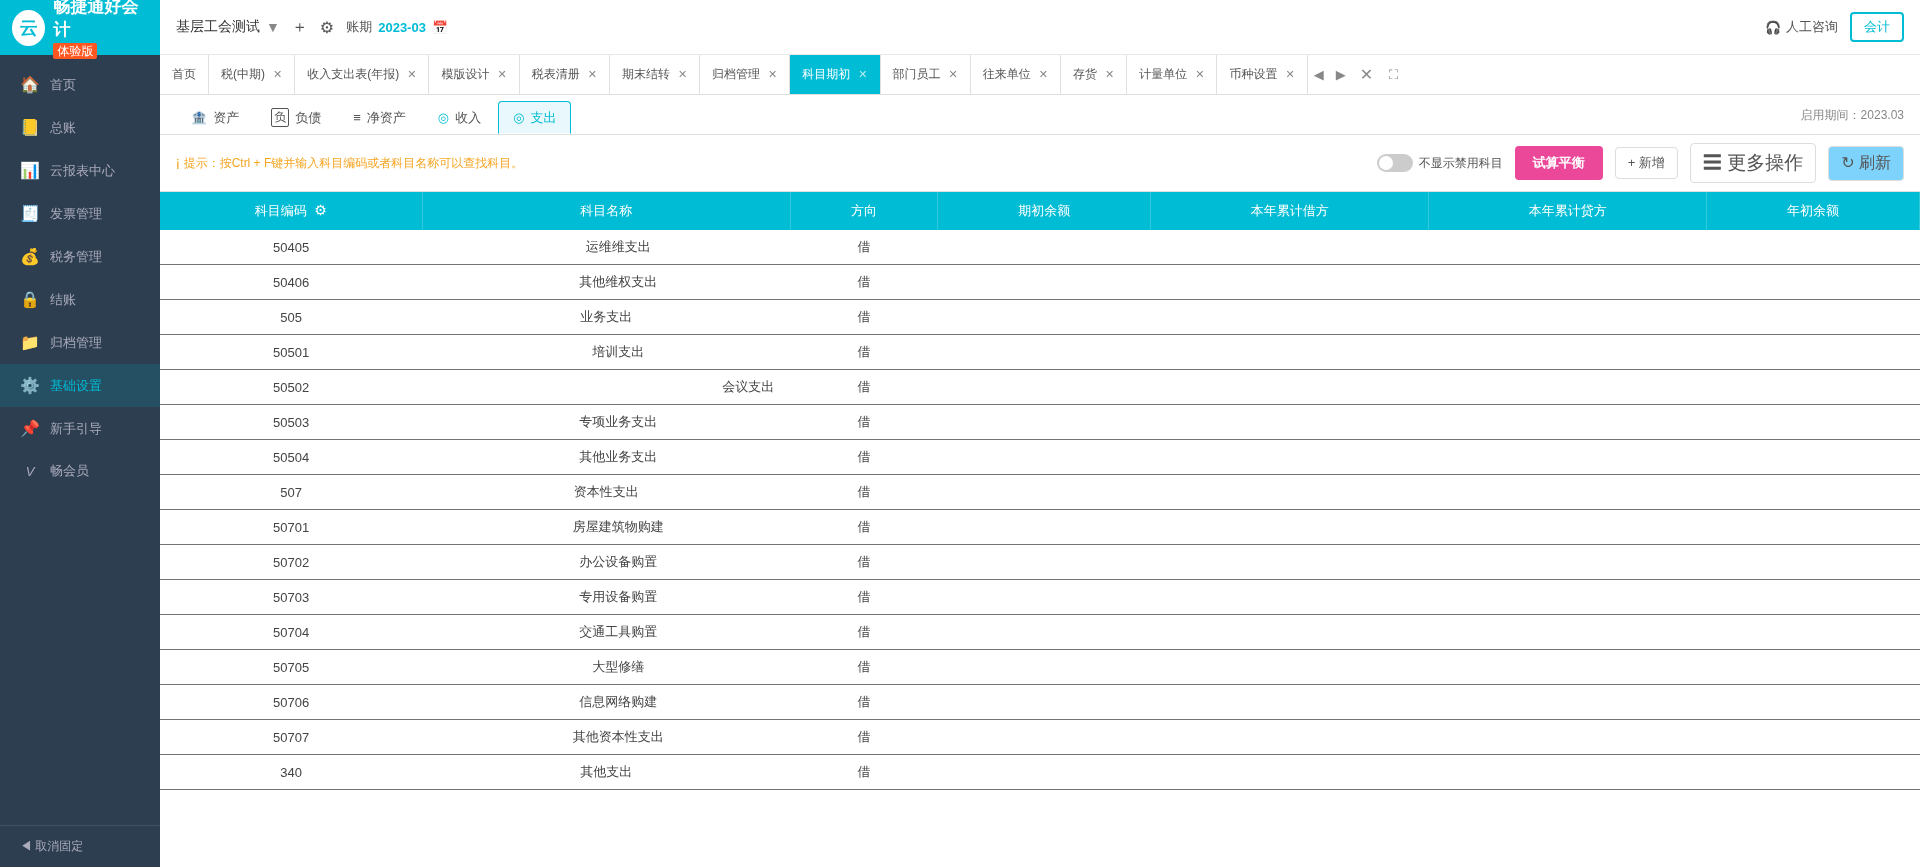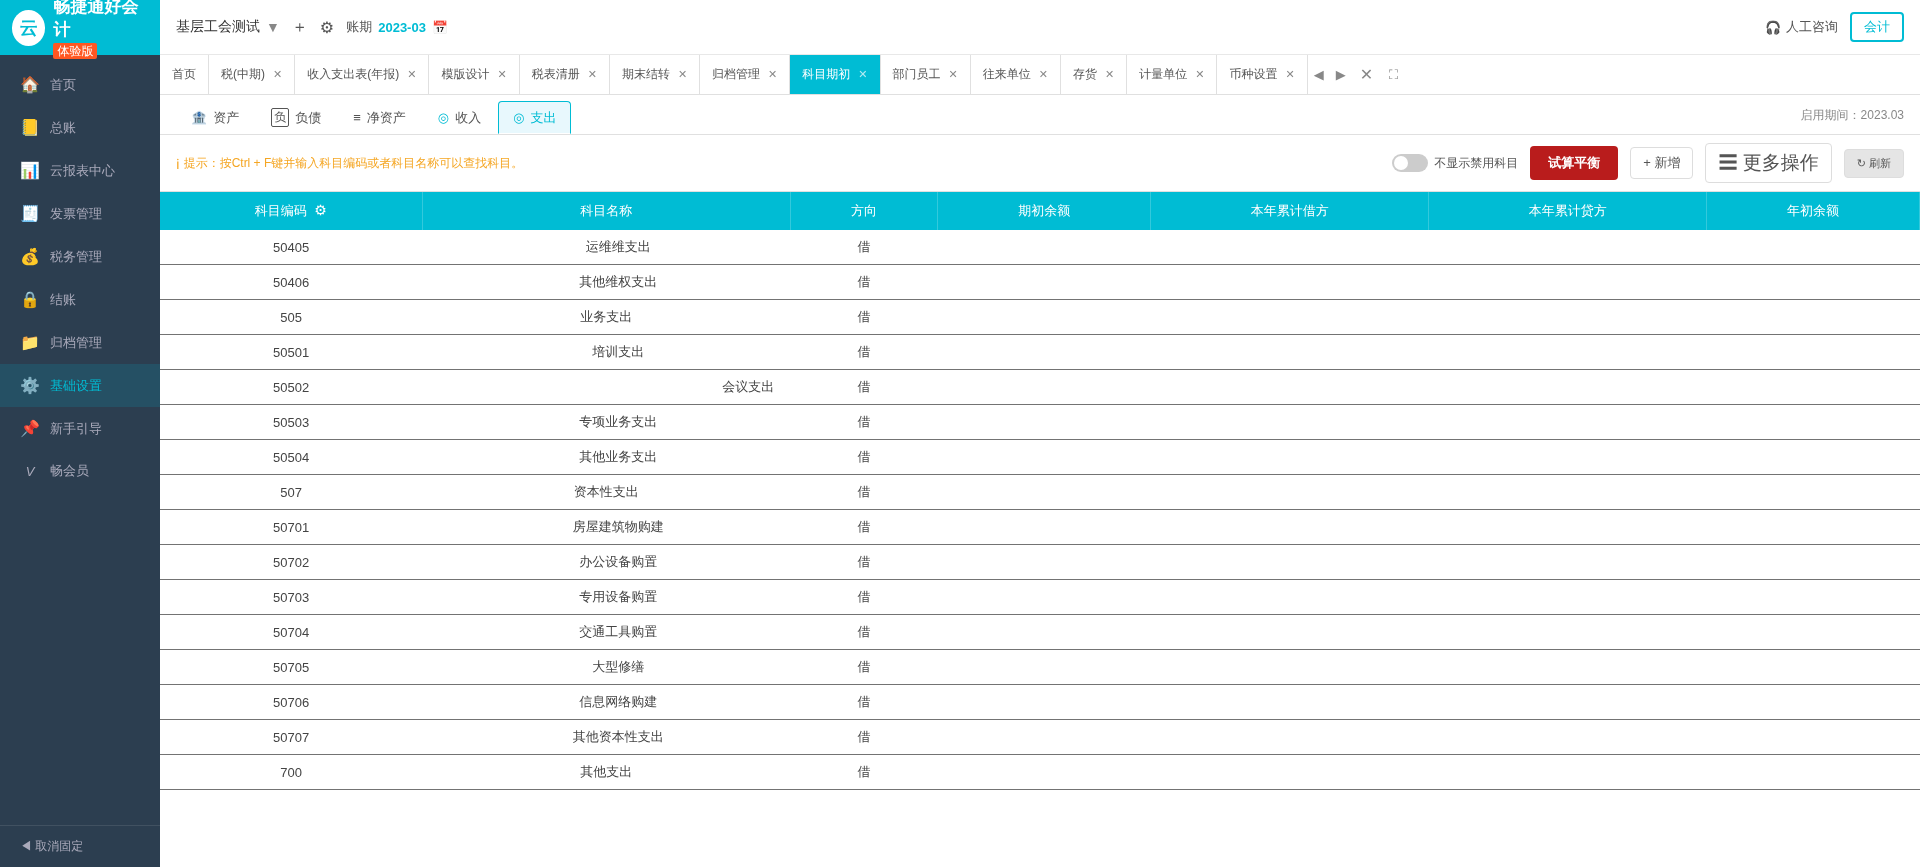--- a/index.html
+++ b/index.html
@@ -45,41 +45,41 @@
     .subtab.active { background: #e8f8fd; color: #00bcd4; border-color: #00bcd4; border-bottom-color: white; }
 
     
     .toolbar { background: #fff; padding: 8px 16px; display: flex; align-items: center; gap: 12px; border-bottom: 1px solid #e0e0e0; flex-shrink: 0; }
     .toolbar-hint { color: #f5a623; font-size: 12px; display: flex; align-items: center; gap: 4px; flex: 1; }
     .toolbar-toggle { display: flex; align-items: center; gap: 6px; color: #555; font-size: 12px; }
     .toggle-switch { width: 36px; height: 18px; background: #ccc; border-radius: 9px; position: relative; cursor: pointer; }
     .toggle-switch .knob { width: 14px; height: 14px; background: white; border-radius: 50%; position: absolute; top: 2px; left: 2px; transition: left 0.2s; }
     .btn-add { background: white; border: 1px solid #ddd; padding: 6px 12px; border-radius: 4px; cursor: pointer; font-size: 13px; color: #555; display: flex; align-items: center; gap: 4px; }
     .btn-more { background: white; border: 1px solid #ddd; padding: 6px 12px; border-radius: 4px; cursor: pointer; font-size: 19px; color: #555; display: flex; align-items: center; gap: 4px; }
-    .btn-refresh { background: #e5e5e5; border: 1px solid #ddd; padding: 6px 12px; border-radius: 4px; cursor: pointer; font-size: 11px; color: #555; display: flex; align-items: center; gap: 4px; }
+    .btn-refresh { background: #7dd3fc; border: 1px solid #ddd; padding: 6px 12px; border-radius: 4px; cursor: pointer; font-size: 16px; color: #555; display: flex; align-items: center; gap: 4px; }
 
     
     .table-container { flex: 1; overflow-y: auto; overflow-x: hidden; background: #fff; margin: 0; }
     .data-table { width: 100%; border-collapse: collapse; }
     .data-table thead tr { background: #00bcd4; color: white; }
     .data-table thead th { padding: 10px 16px; text-align: center; font-weight: normal; font-size: 13px; border-right: 1px solid rgba(255,255,255,0.2); }
     .data-table thead th:first-child { text-align: center; }
     .data-table tbody tr { border-bottom: 1px solid #737373; }
     .data-table tbody td { padding: 8px 16px; font-size: 13px; color: #444; }
     .data-table tbody td:first-child { text-align: center; font-weight: normal; }
     .data-table tbody td:nth-child(2) { text-align: center; }
     .data-table tbody td:nth-child(3) { text-align: center; }
 
     
     .table-container::-webkit-scrollbar { width: 8px; }
     .table-container::-webkit-scrollbar-track { background: #f1f1f1; }
     .table-container::-webkit-scrollbar-thumb { background: #ccc; border-radius: 4px; }
 
     .gear-icon { font-size: 14px; margin-left: 4px; }
-    .balance-btn { background: #b91c1c; color: white; border: none; padding: 8px 18px; border-radius: 4px; cursor: pointer; font-size: 13px; font-weight: bold; }
+    .balance-btn { background: #ec4899; color: white; border: none; padding: 8px 18px; border-radius: 4px; cursor: pointer; font-size: 13px; font-weight: bold; }
 
     .subtab-row { display: flex; align-items: flex-end; padding: 6px 16px 0; background: #fff; border-bottom: 1px solid #e0e0e0; flex-shrink: 0; }
     .subtab-items { display: flex; gap: 2px; flex: 1; }
     .period-label { font-size: 12px; color: #888; padding-bottom: 10px; margin-left: auto; }
   </style>
 </head>
 <body>
 
 <div class="sidebar">
   <div class="sidebar-logo">
@@ -408,21 +408,21 @@
             <tr>
               <td>50707</td>
               <td style="padding-left: 40px;">其他资本性支出</td>
               <td style="text-align: center;">借</td>
               <td></td>
               <td></td>
               <td></td>
               <td></td>
             </tr>
             <tr>
-              <td style="font-weight: normal;">700</td>
+              <td style="font-weight: normal;">340</td>
               <td>其他支出</td>
               <td style="text-align: center;">借</td>
               <td></td>
               <td></td>
               <td></td>
               <td></td>
             </tr>
           </tbody>
       </table>
     </div>

